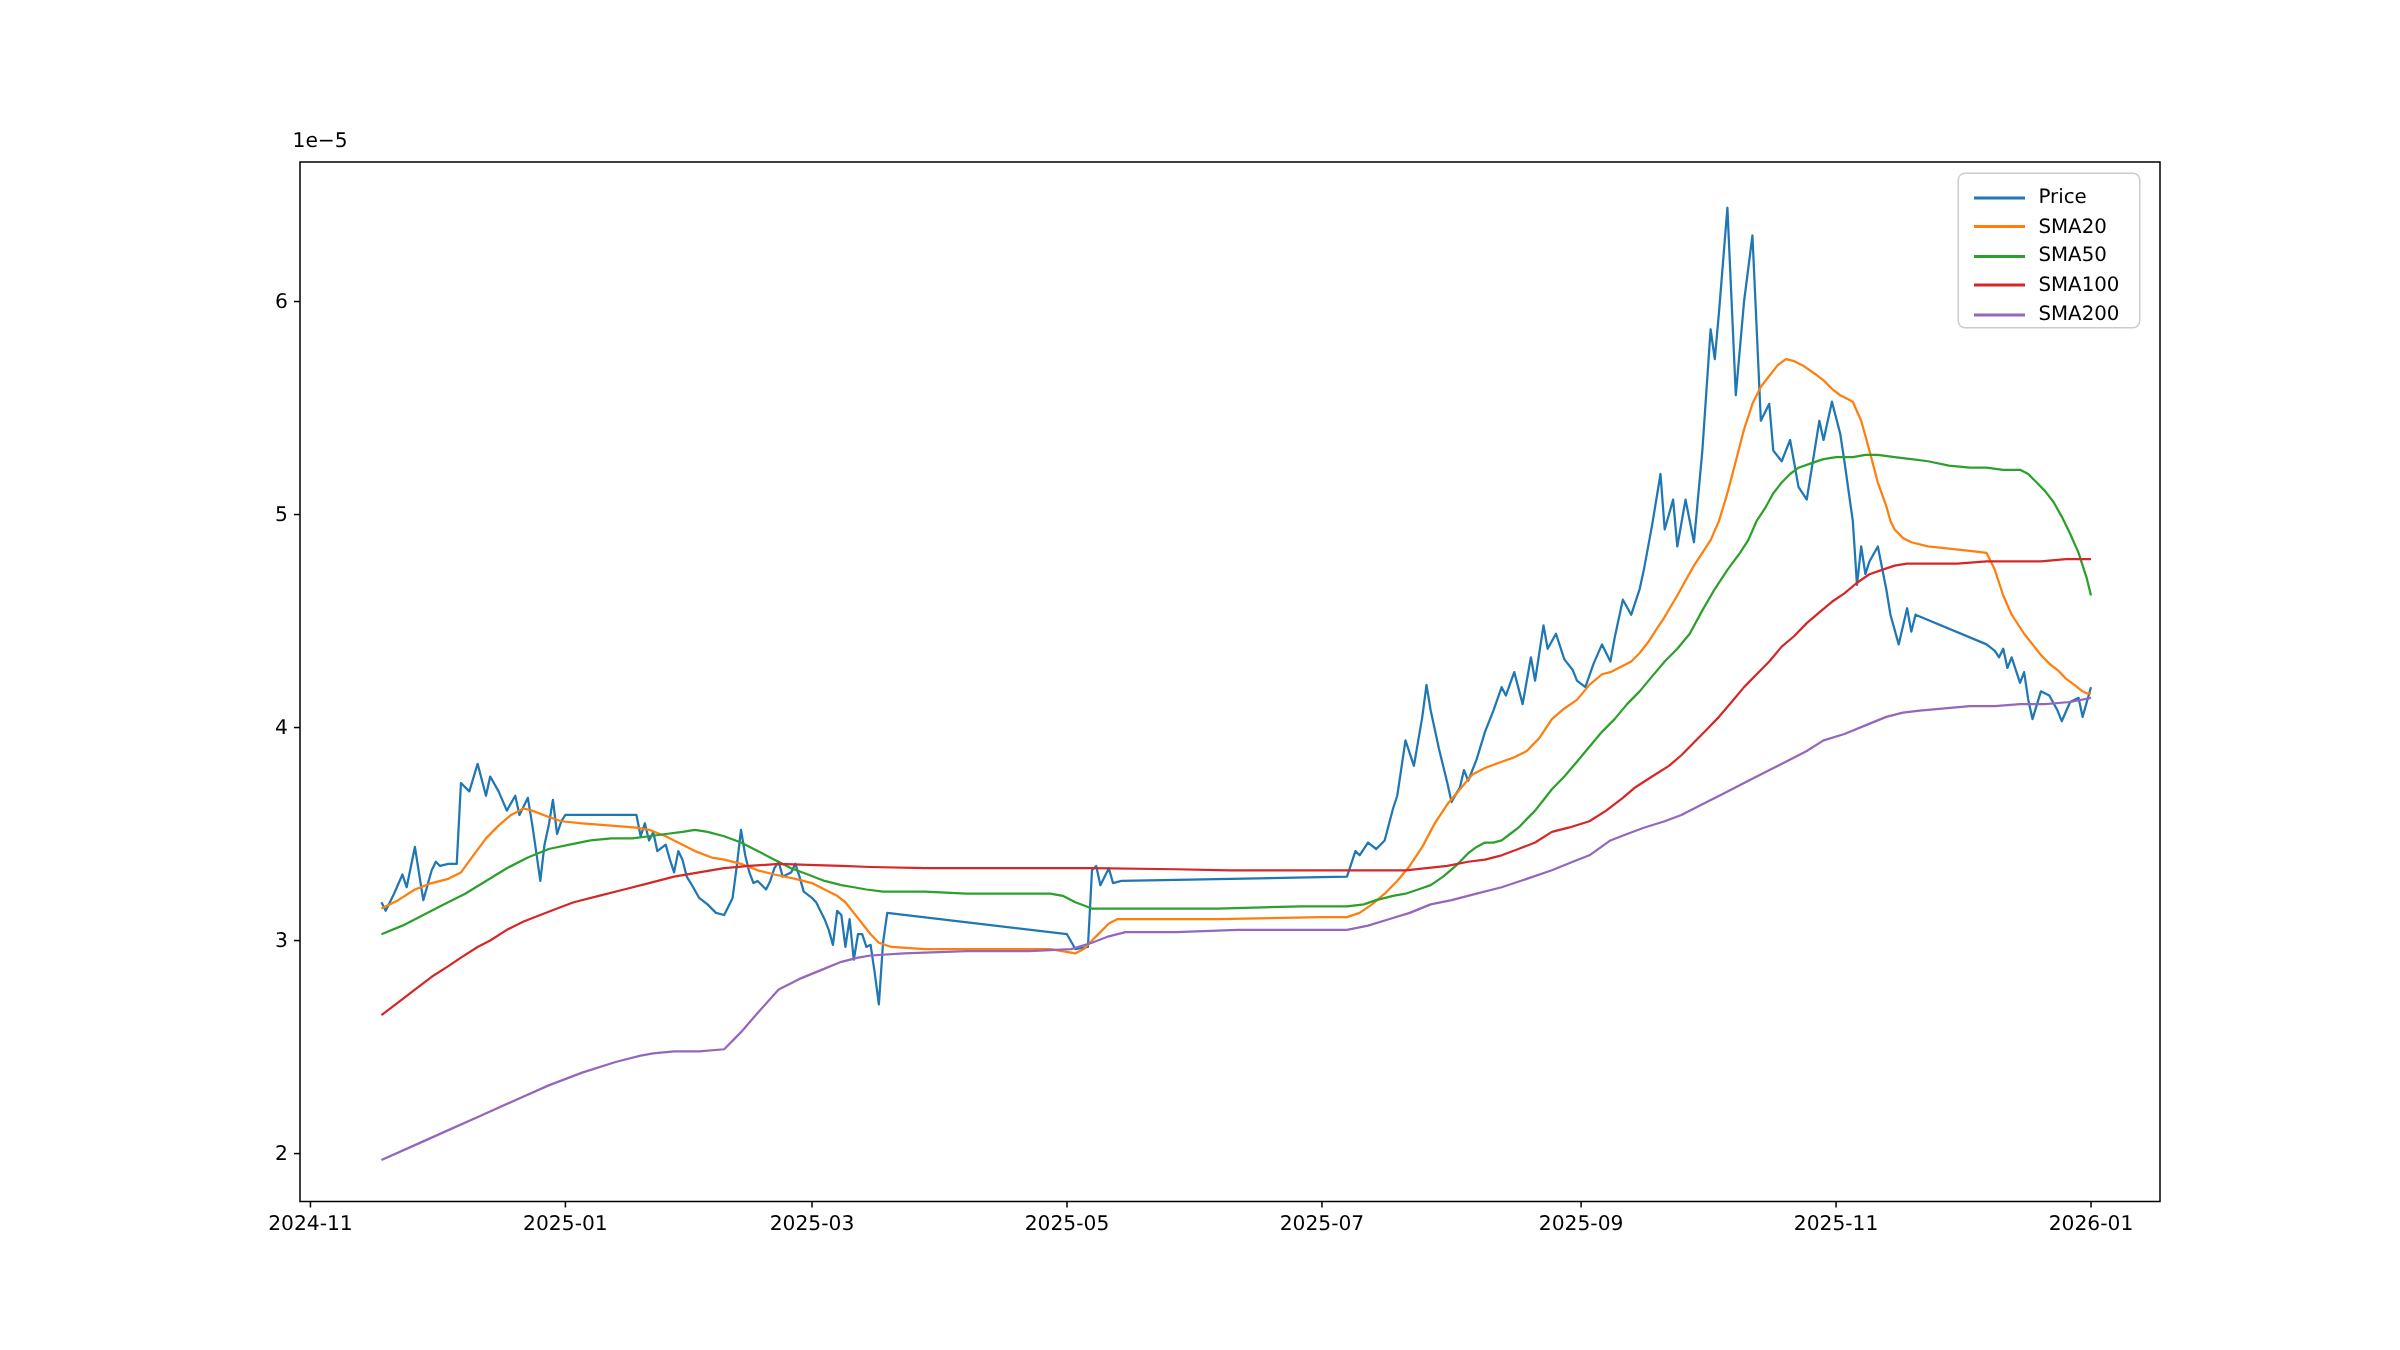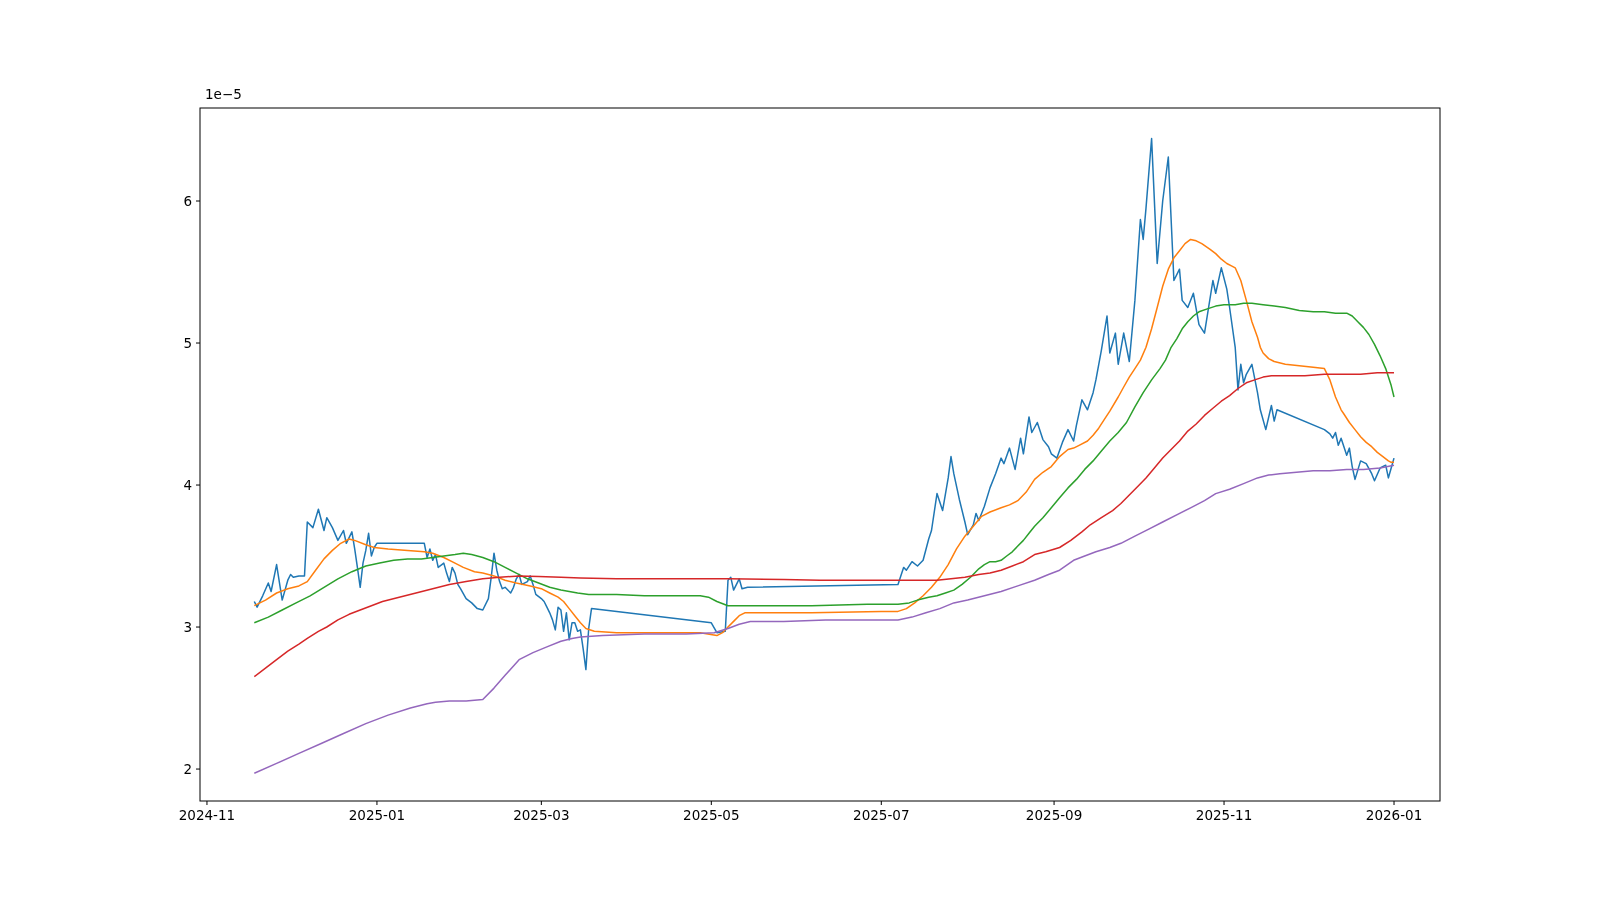--- a/index.html
+++ b/index.html
@@ -7,21 +7,21 @@
     position: relative;
     width: 1600px;
     height: 900px;
     background: #ffffff;
     font-family: "DejaVu Sans", "Liberation Sans", sans-serif;
     overflow: hidden;
   }
   .figure svg { position:absolute; left:0; top:0; }
   .offset-label {
     position: absolute;
-    left: 205px;
+    left: 195px;
     top: 86px;
     font-size: 13.5px;
     color: #000;
     white-space: nowrap;
   }
   .legend {
     position: absolute;
     left: 1305px;
     top: 115px;
     width: 122px;
@@ -95,13 +95,35 @@
         <text x="192" y="489.531762295082" text-anchor="end" fill="#000" font-size="13.5px" font-family="&quot;DejaVu Sans&quot;, &quot;Liberation Sans&quot;, sans-serif">4</text>
         <line x1="196" y1="343.02356557377055" x2="200" y2="343.02356557377055" stroke="#000" stroke-width="1"></line>
         <text x="192" y="347.52356557377055" text-anchor="end" fill="#000" font-size="13.5px" font-family="&quot;DejaVu Sans&quot;, &quot;Liberation Sans&quot;, sans-serif">5</text>
         <line x1="196" y1="201.01536885245912" x2="200" y2="201.01536885245912" stroke="#000" stroke-width="1"></line>
         <text x="192" y="205.51536885245912" text-anchor="end" fill="#000" font-size="13.5px" font-family="&quot;DejaVu Sans&quot;, &quot;Liberation Sans&quot;, sans-serif">6</text>
       </g>
   </svg>
 
   <div class="offset-label">1e−5</div>
 
+  <div class="legend">
+    <div class="legend-row">
+      <span class="legend-swatch" style="background: rgb(31, 119, 180);"></span>
+      <span class="legend-label">Price</span>
+    </div>
+    <div class="legend-row">
+      <span class="legend-swatch" style="background: rgb(255, 127, 14);"></span>
+      <span class="legend-label">SMA20</span>
+    </div>
+    <div class="legend-row">
+      <span class="legend-swatch" style="background: rgb(44, 160, 44);"></span>
+      <span class="legend-label">SMA50</span>
+    </div>
+    <div class="legend-row">
+      <span class="legend-swatch" style="background: rgb(214, 39, 40);"></span>
+      <span class="legend-label">SMA100</span>
+    </div>
+    <div class="legend-row">
+      <span class="legend-swatch" style="background: rgb(148, 103, 189);"></span>
+      <span class="legend-label">SMA200</span>
+    </div>
+  </div>
 </div>
 
 </body></html>

